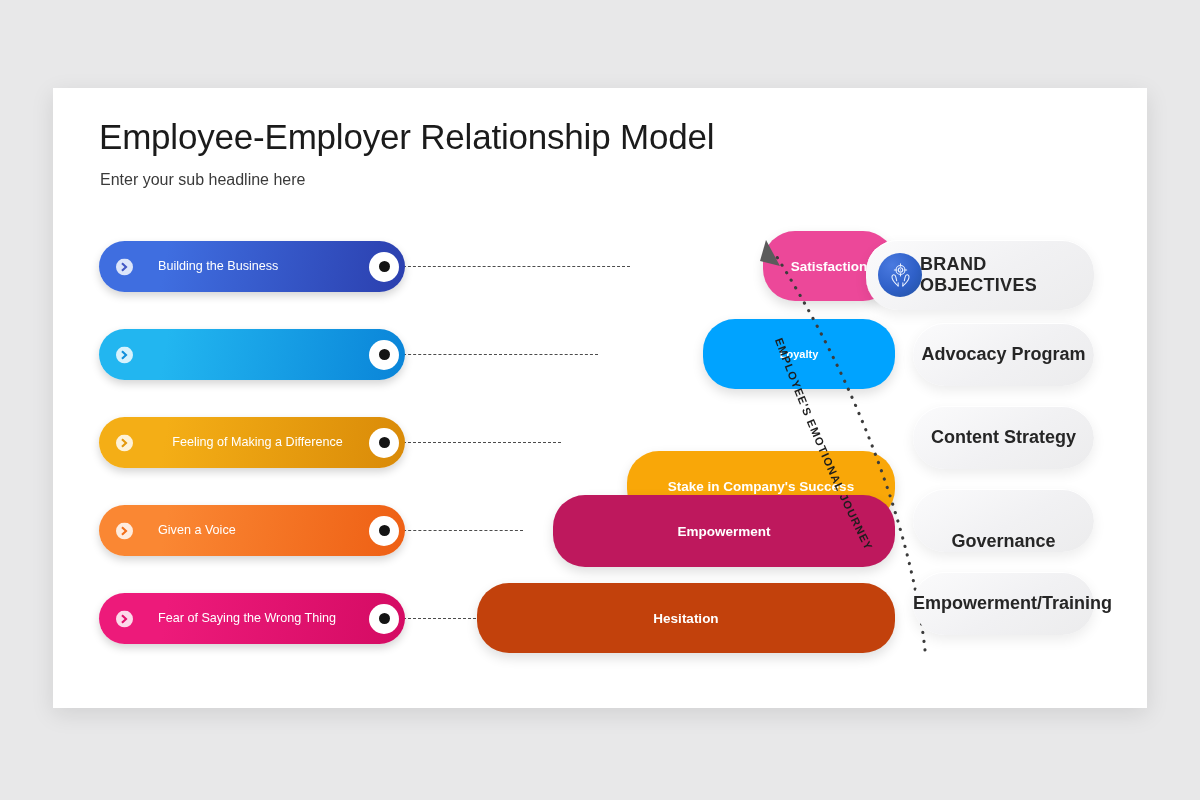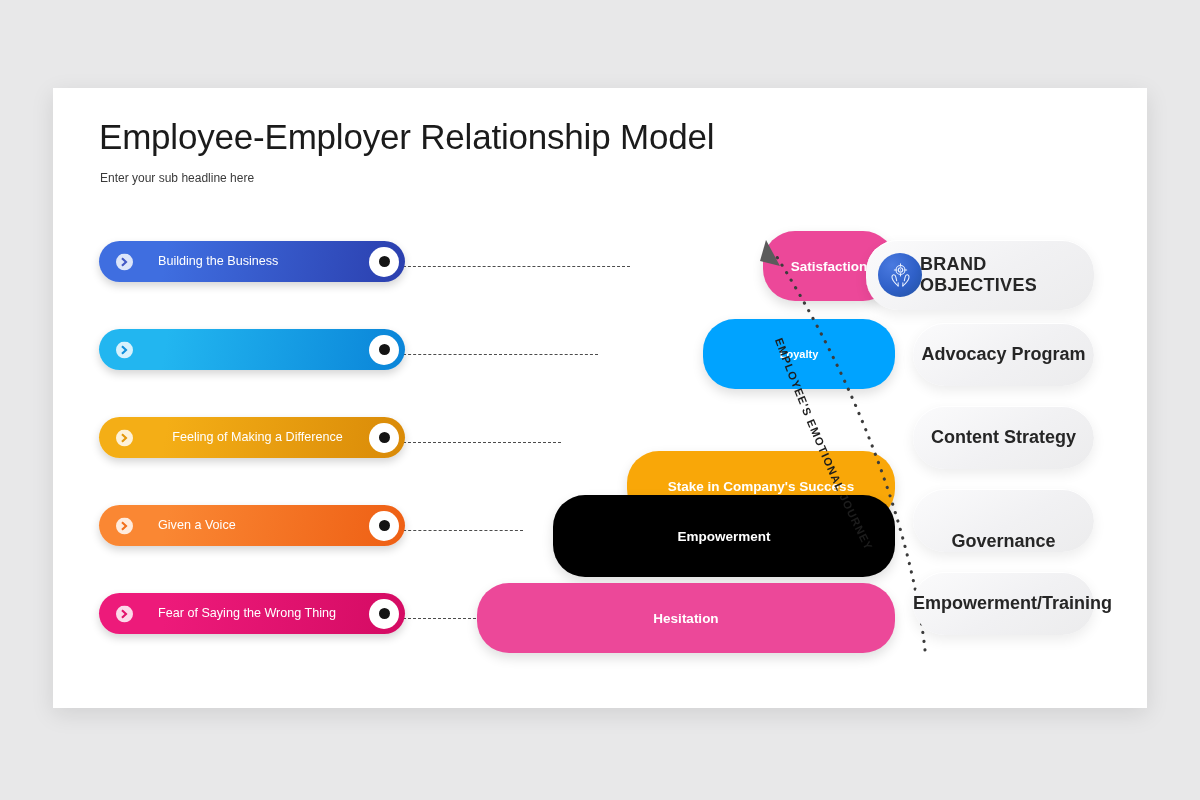--- a/index.html
+++ b/index.html
@@ -16,25 +16,25 @@
     box-shadow:0 6px 22px rgba(0,0,0,0.10);
   }
   
   #title {
     position:absolute; left:46px; top:29px;
     font-size:35px; font-weight:400; color:#1b1b1b;
     letter-spacing:-0.2px; white-space:nowrap;
   }
   #subtitle {
     position:absolute; left:47px; top:83px;
-    font-size:12px; color:#3a3a3a; white-space:nowrap;
+    font-size:16px; color:#3a3a3a; white-space:nowrap;
   }
   
   .lpill {
-    position:absolute; left:46px; width:306px; height:41px;
+    position:absolute; left:46px; width:306px; height:51px;
     border-radius:26px;
     box-shadow:0 4px 9px rgba(0,0,0,0.17);
     display:flex; align-items:center;
   }
   .lpill .chev {
     position:absolute; left:7px; top:50%; transform:translateY(-50%);
     width:37px; height:37px; border-radius:50%;
     display:flex; align-items:center; justify-content:center;
   }
   .lpill .chev svg { width:17px; height:17px; display:block; }
@@ -176,24 +176,24 @@
 
   <div class="fbar" id="fb1" style="top: 143px; height: 70px; background: #ec4899; width: 132px; left: 710px; font-size: 13.5px;">
     <span>Satisfaction</span>
   </div>
   <div class="fbar" id="fb2" style="top: 231px; height: 70px; background: rgb(0, 163, 255); width: 192px; left: 650px; font-size: 11px;">
     <span>Loyalty</span>
   </div>
   <div class="fbar" id="fb3" style="top: 319px; height: 70px; background: rgb(249, 167, 8); width: 268px; left: 574px; font-size: 13.5px; margin-top: 44px;">
     <span>Stake in Company's Success</span>
   </div>
-  <div class="fbar" id="fb4" style="top: 407px; height: 82px; background: #000000; width: 342px; left: 500px; font-size: 13.5px;">
+  <div class="fbar" id="fb4" style="top: 407px; height: 72px; background: #be185d; width: 342px; left: 500px; font-size: 13.5px;">
     <span>Empowerment</span>
   </div>
-  <div class="fbar" id="fb5" style="top: 495px; height: 70px; background: #ec4899; width: 418px; left: 424px; font-size: 13.5px;">
+  <div class="fbar" id="fb5" style="top: 495px; height: 70px; background: #c2410c; width: 418px; left: 424px; font-size: 13.5px;">
     <span>Hesitation</span>
   </div>
 
   <svg id="journey" viewBox="0 0 1094 620">
     <path d="M 872 562 C 862 470 820 320 722 166" fill="none" stroke="#3c3c3c" stroke-width="3.1" stroke-linecap="round" stroke-dasharray="0.2 8.6"></path>
     <path d="M 713 152 L 727 178 L 707 173 Z" fill="#5b5b5b"></path>
   </svg>
 
   <div id="journey-label">
     <svg viewBox="0 0 200 260">

